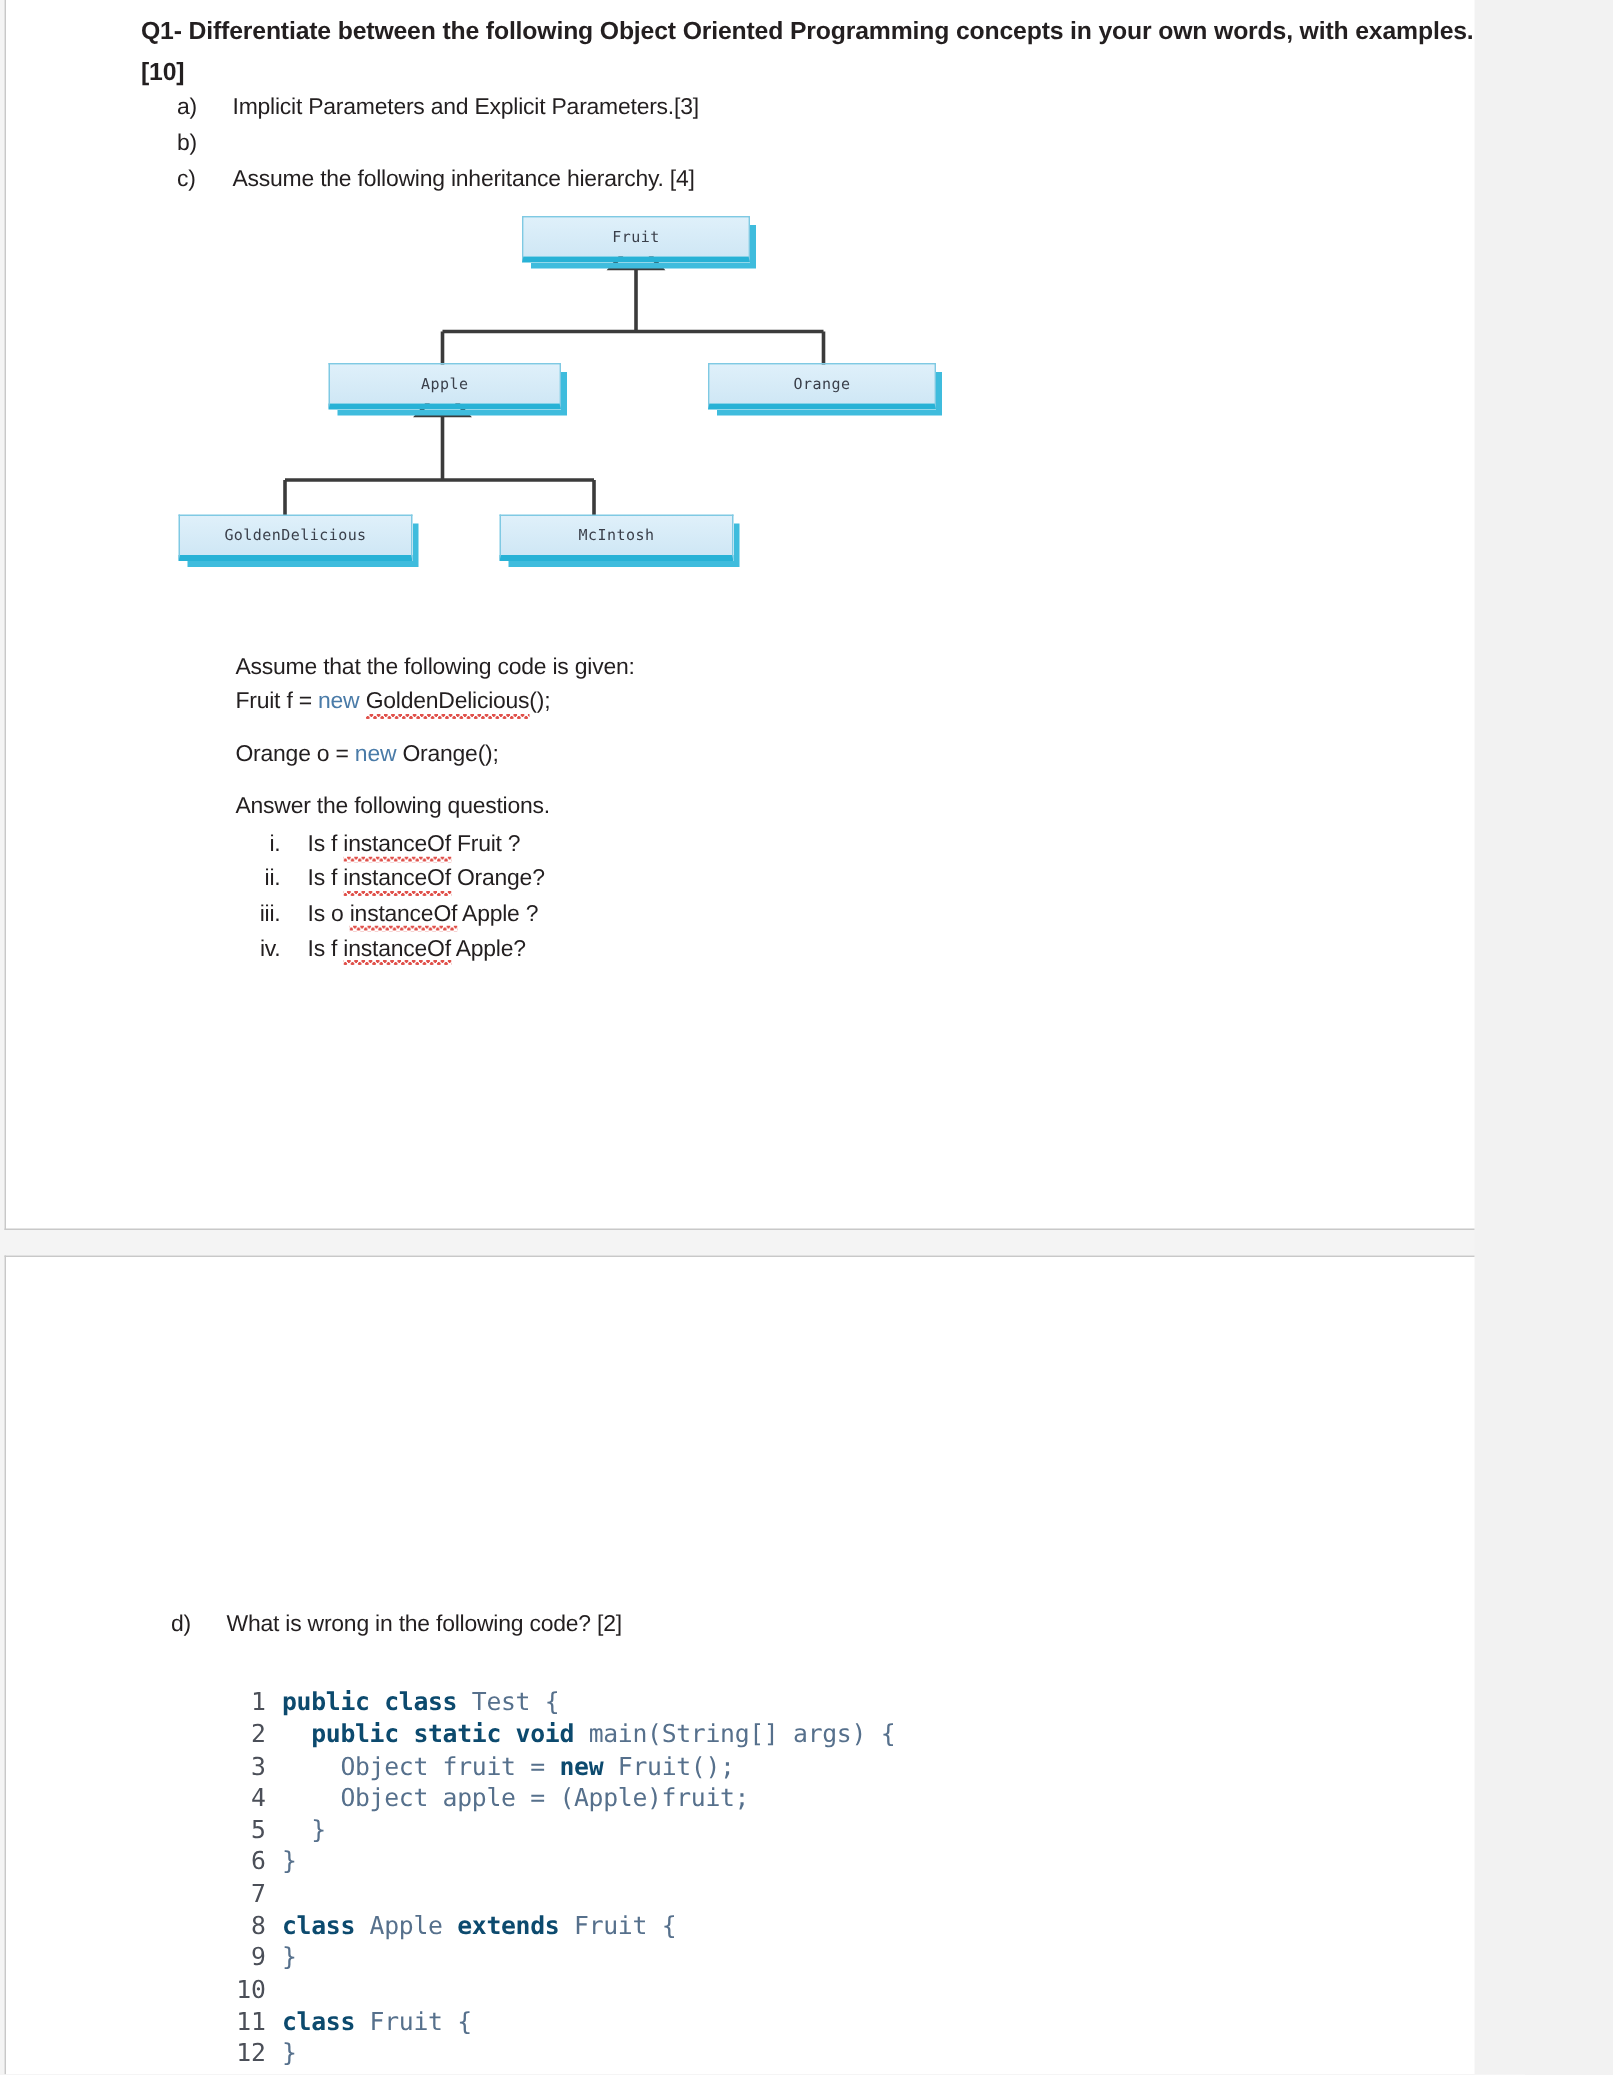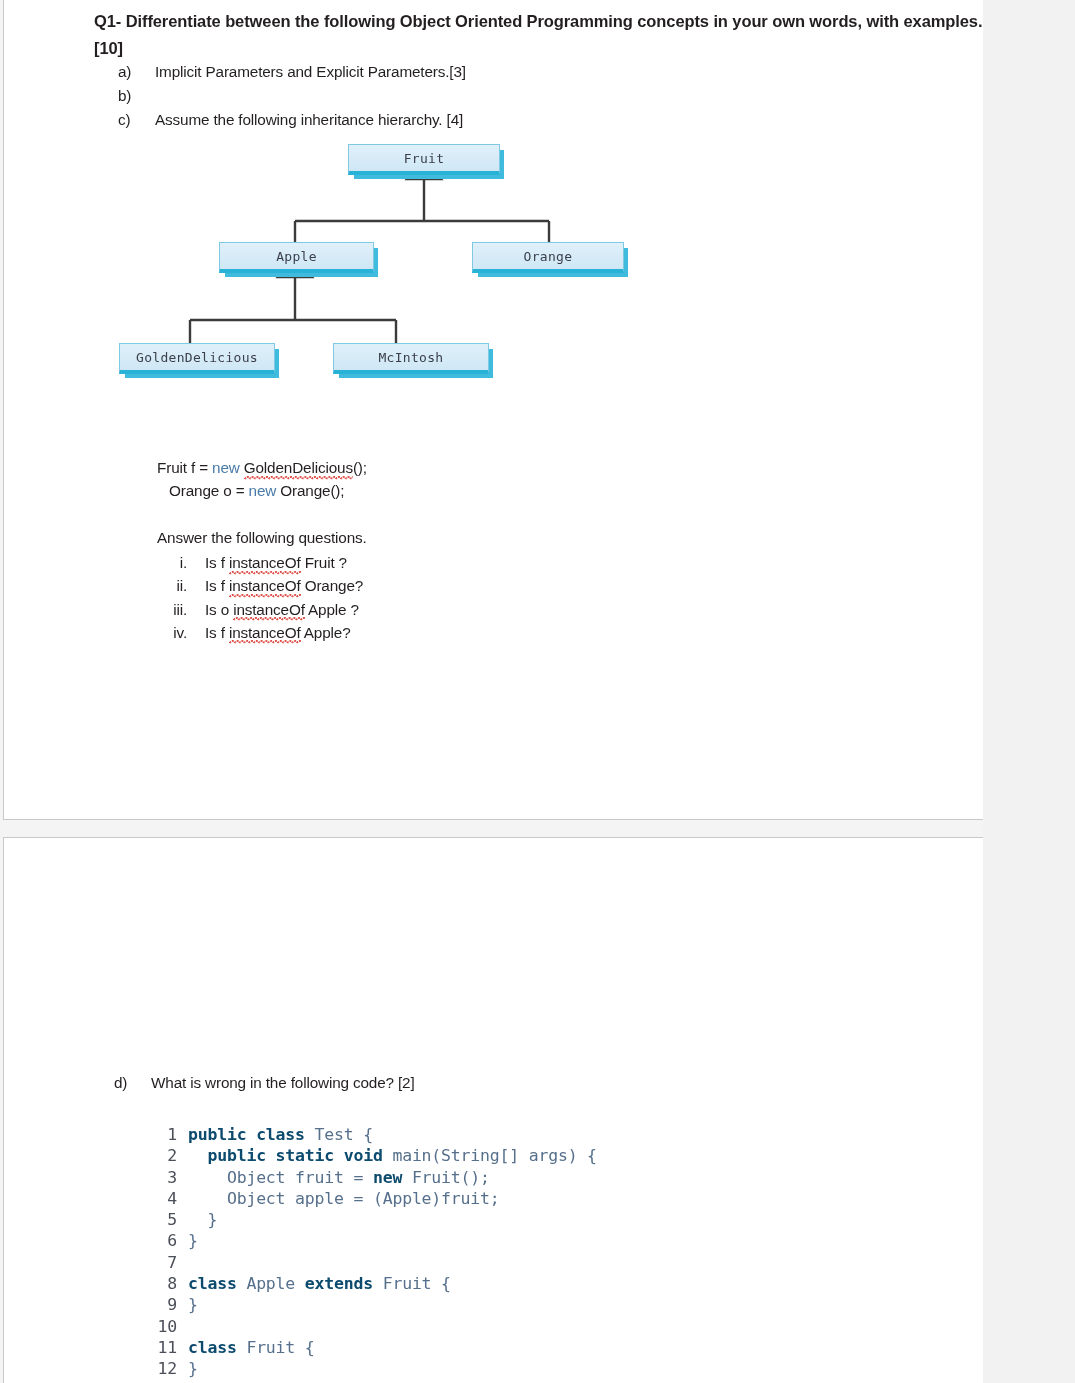--- a/index.html
+++ b/index.html
@@ -66,21 +66,21 @@
     height: 265px;
   }
   .node {
     position: absolute;
     box-sizing: border-box;
     background: linear-gradient(#dff0fa, #cfe7f5);
     border: 1px solid #7fc9e3;
     border-bottom: 4px solid #28b2d6;
     box-shadow: 5px 5px 0 -1px #3fbcdd;
     font-family: "DejaVu Sans Mono", monospace;
-    font-size: 13px;
+    font-size: 10px;
     color: #3a3f4a;
     display: flex;
     align-items: center;
     justify-content: center;
     letter-spacing: 0.3px;
   }
   svg.conn { position: absolute; left: 0; top: 0; overflow: visible; }
 
   
   .prose {
@@ -204,26 +204,27 @@
 
       <div class="node" style="left:215px; top:114px; width:155px; height:31px;">Apple</div>
 
       <div class="node" style="left:468px; top:114px; width:152px; height:31px;">Orange</div>
 
       <div class="node" style="left:115px; top:215px; width:156px; height:31px;">GoldenDelicious</div>
 
       <div class="node" style="left:329px; top:215px; width:156px; height:31px;">McIntosh</div>
     </div>
 
+    <div class="prose" style="top:436px;">Assume that the following code is given:</div>
 
     <div class="prose" style="top:459px;">
       <span>Fruit f = </span><span class="kw-new">new</span><span> </span><span class="sp">GoldenDelicious</span><span>();</span>
     </div>
 
-    <div class="prose" style="top:482px;margin-left:12px;">
+    <div class="prose" style="top:494px;">
       <span>Orange o = </span><span class="kw-new">new</span><span> </span><span>Orange</span><span>();</span>
     </div>
 
     <div class="prose" style="top:529px;">Answer the following questions.</div>
 
     <div id="roman-list">
       <div class="roman-row">
         <span class="roman-marker">i.</span>
         <span><span>Is f </span><span class="sp">instanceOf</span><span> Fruit ?</span></span>
       </div>

